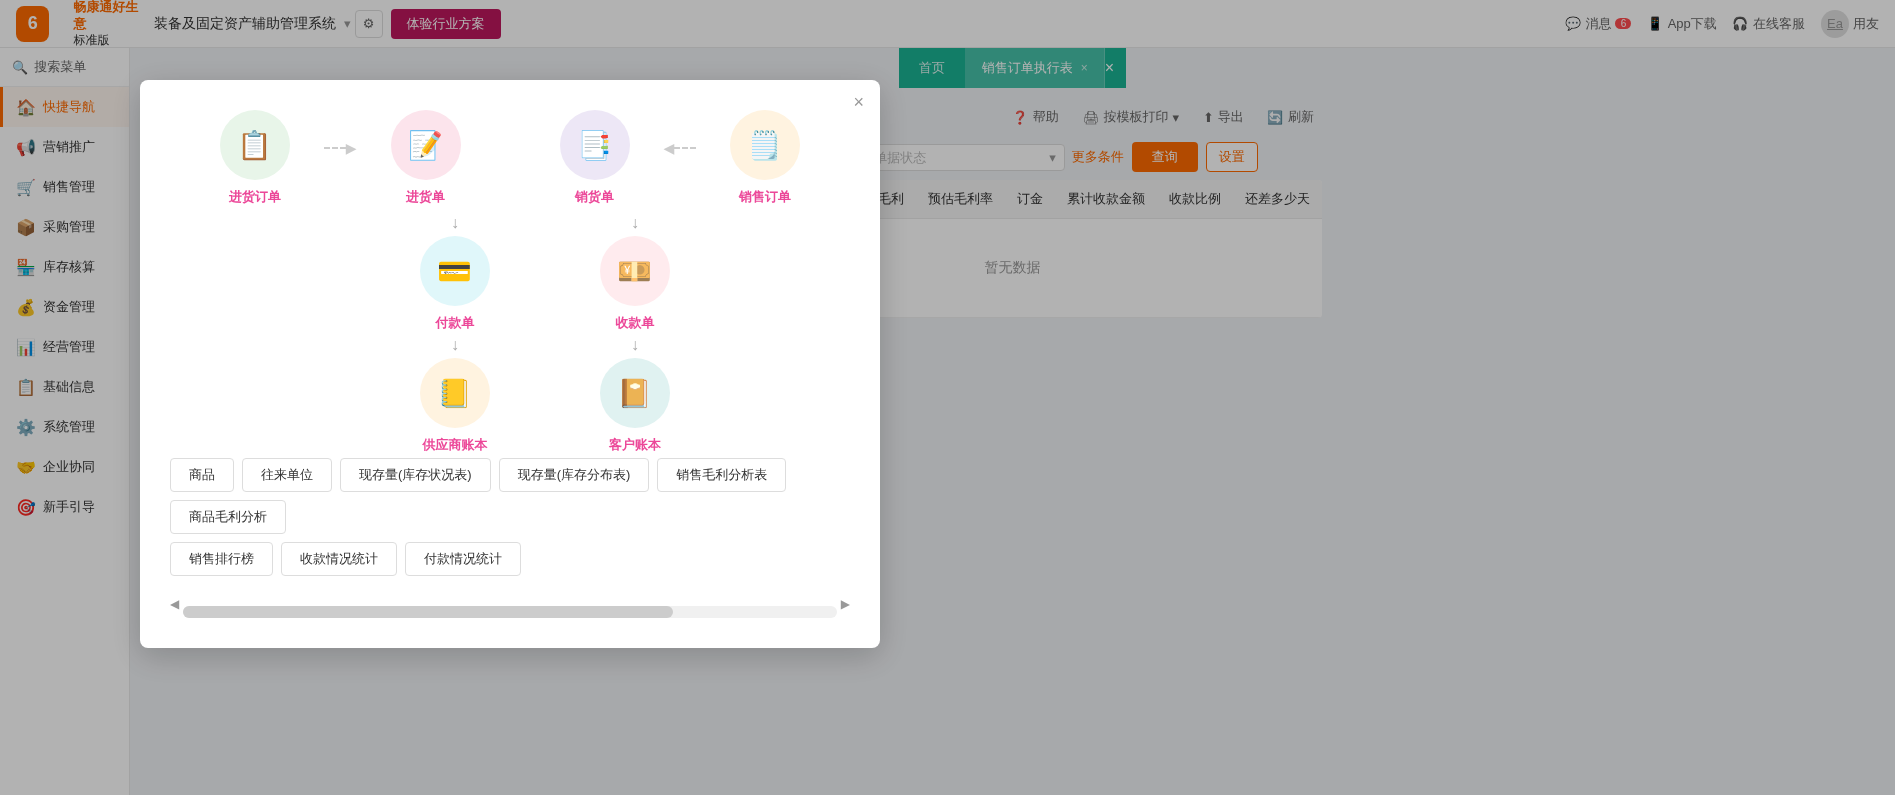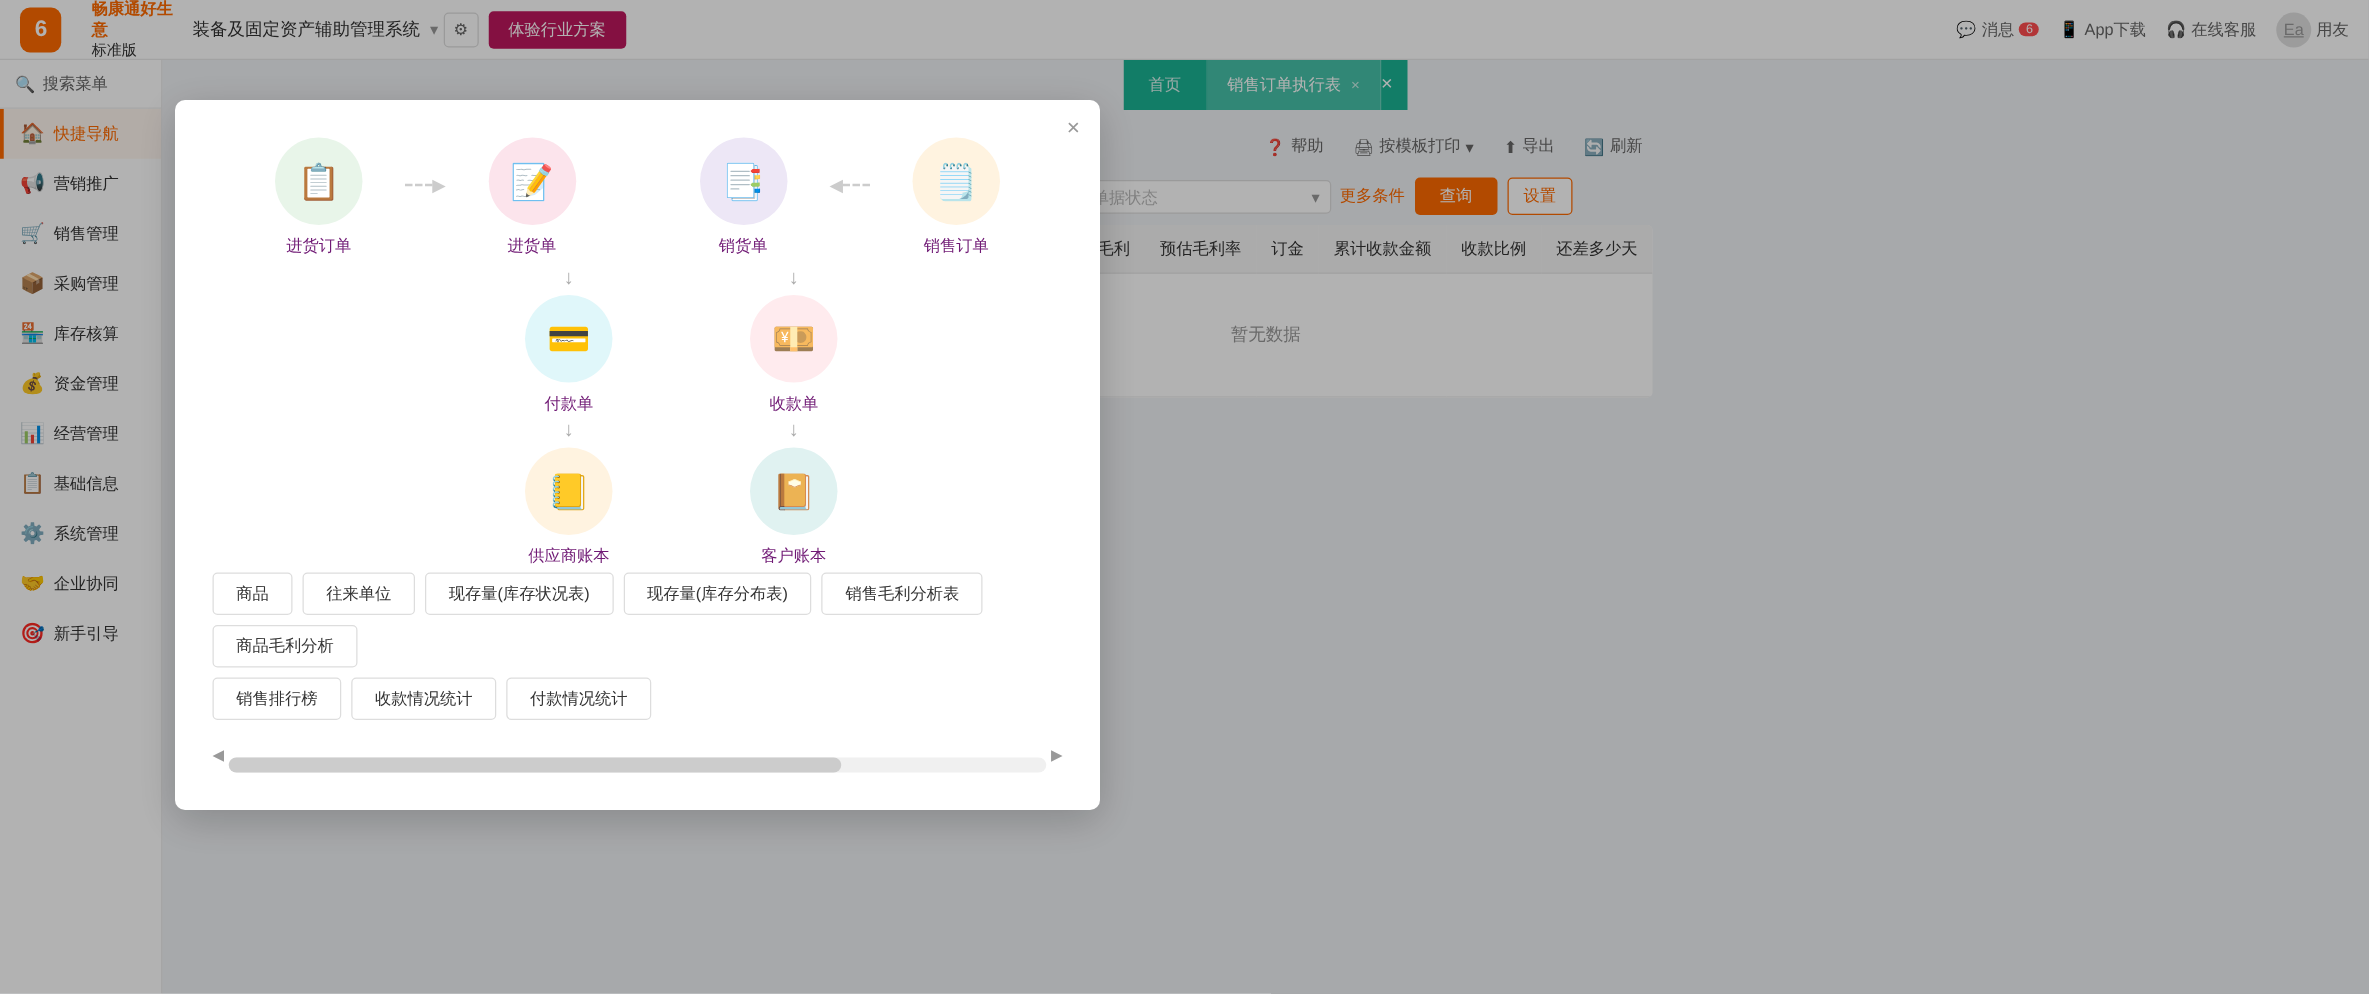--- a/index.html
+++ b/index.html
@@ -72,21 +72,21 @@
     .modal { background: white; border-radius: 8px; width: 740px; padding: 30px; box-shadow: 0 8px 32px rgba(0,0,0,0.2); position: relative; }
     .modal-close { position: absolute; top: 12px; right: 16px; cursor: pointer; color: #999; font-size: 18px; }
     .workflow-circle { width: 70px; height: 70px; border-radius: 50%; display: flex; align-items: center; justify-content: center; font-size: 28px; }
     .circle-green { background: #e8f5e9; }
     .circle-pink { background: #fce4ec; }
     .circle-purple { background: #ede7f6; }
     .circle-orange { background: #fff3e0; }
     .circle-cyan { background: #e0f7fa; }
     .circle-red { background: #ffebee; }
     .circle-teal { background: #e0f2f1; }
-    .workflow-label { font-size: 13px; color: #701a75; text-align: center; }
+    .workflow-label { font-size: 13px; color: #ec4899; text-align: center; font-weight: bold; }
 
     
     .wf-container { padding: 0 20px; }
 
     .wf-item { display: flex; flex-direction: column; align-items: center; gap: 8px; width: 130px; }
 
     
     .common-section { margin-top: 4px; }
     .common-title { font-size: 14px; color: #333; margin-bottom: 10px; font-weight: 500; }
     .common-btns { display: flex; flex-wrap: wrap; gap: 8px; }

